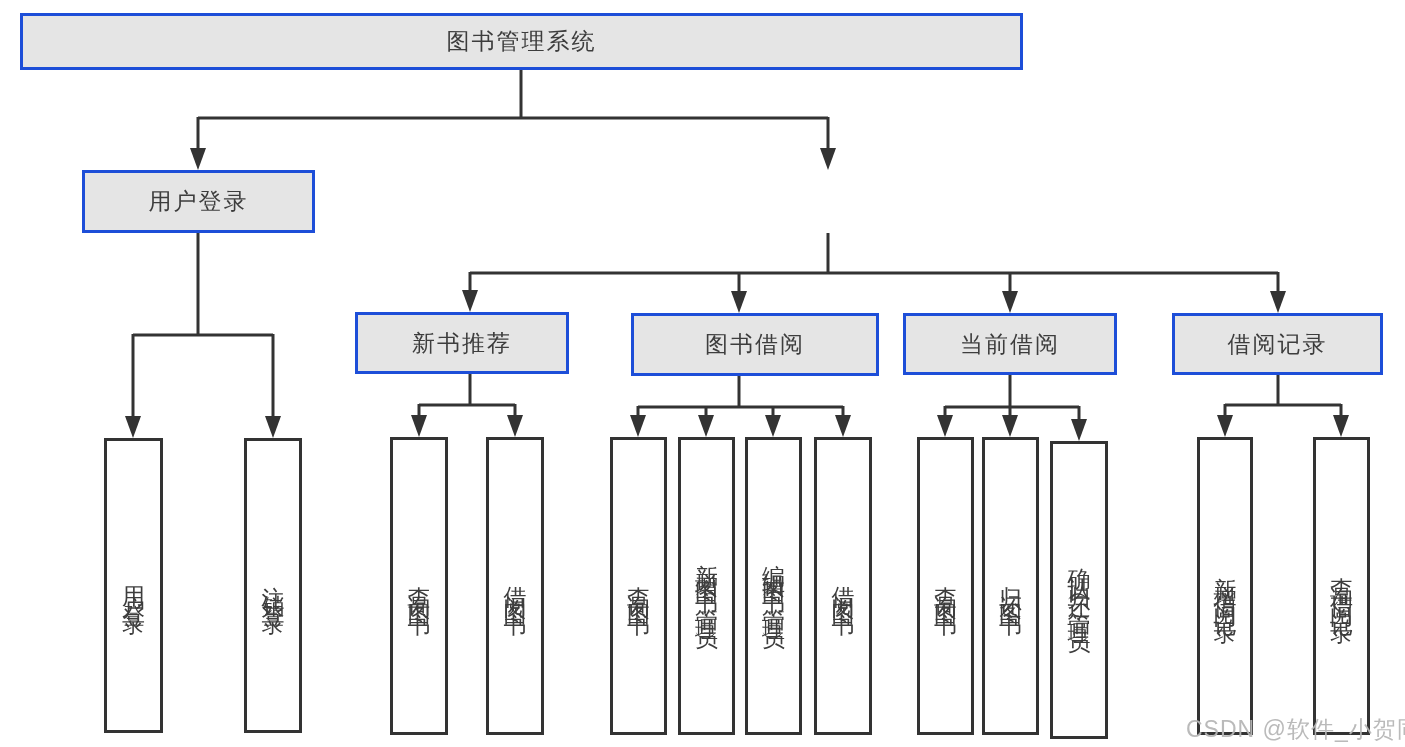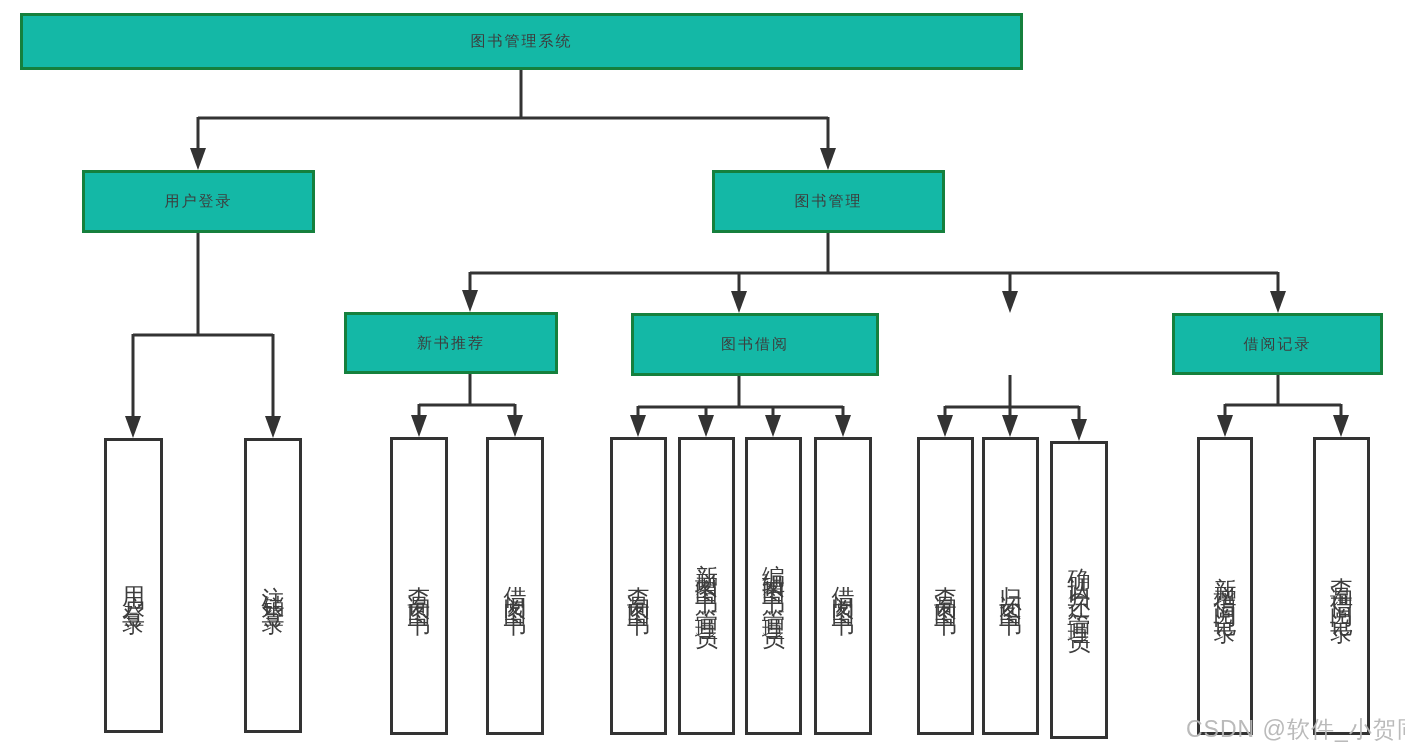--- a/index.html
+++ b/index.html
@@ -18,27 +18,27 @@
   #connectors {
     position: absolute;
     left: 0;
     top: 0;
     width: 1405px;
     height: 747px;
   }
   .node {
     position: absolute;
     box-sizing: border-box;
-    border: 3px solid #15803d;
-    background: #14b8a6;
+    border: 3px solid #1d4ed8;
+    background: #e5e5e5;
     display: flex;
     align-items: center;
     justify-content: center;
     color: #3d3d3d;
-    font-size: 15px;
+    font-size: 23px;
     letter-spacing: 2px;
     white-space: nowrap;
   }
   .leaf {
     position: absolute;
     box-sizing: border-box;
     border: 3px solid #333333;
     background: #ffffff;
     display: flex;
     align-items: center;
@@ -49,21 +49,21 @@
     text-orientation: mixed;
     font-size: 23px;
     letter-spacing: 9px;
     color: #3d3d3d;
     line-height: 1;
   }
   
   #node-root            { left: 20px;   top: 13px;  width: 1003px; height: 57px; }
   #node-user-login      { left: 82px;   top: 170px; width: 233px;  height: 63px; }
   #node-book-management { left: 712px;  top: 170px; width: 233px;  height: 63px; }
-  #node-new-book-recommend { left: 344px;  top: 312px; width: 214px; height: 62px; }
+  #node-new-book-recommend { left: 355px;  top: 312px; width: 214px; height: 62px; }
   #node-book-borrowing     { left: 631px;  top: 313px; width: 248px; height: 63px; }
   #node-current-borrowing  { left: 903px;  top: 313px; width: 214px; height: 62px; }
   #node-borrow-records     { left: 1172px; top: 313px; width: 211px; height: 62px; }
   
   #leaf-user-login            { left: 104px;  top: 438px; width: 59px; height: 295px; }
   #leaf-logout                { left: 244px;  top: 438px; width: 58px; height: 295px; }
   #leaf-nb-query-books        { left: 390px;  top: 437px; width: 58px; height: 298px; }
   #leaf-nb-borrow-books       { left: 486px;  top: 437px; width: 58px; height: 298px; }
   #leaf-bb-query-books        { left: 610px;  top: 437px; width: 57px; height: 298px; }
   #leaf-bb-add-books-admin    { left: 678px;  top: 437px; width: 57px; height: 298px; }
@@ -156,30 +156,30 @@
     </g>
   </svg>
 
   <div class="node" id="node-root">
     <span>图书管理系统</span>
   </div>
 
   <div class="node" id="node-user-login">
     <span>用户登录</span>
   </div>
-  <div class="node" id="node-book-management">
-    <span>图书管理</span>
-  </div>
 
   <div class="node" id="node-new-book-recommend">
     <span>新书推荐</span>
   </div>
   <div class="node" id="node-book-borrowing">
     <span>图书借阅</span>
   </div>
+  <div class="node" id="node-current-borrowing">
+    <span>当前借阅</span>
+  </div>
   <div class="node" id="node-borrow-records">
     <span>借阅记录</span>
   </div>
 
   <div class="leaf" id="leaf-user-login">
     <span class="leaf-label">用户登录</span>
   </div>
   <div class="leaf" id="leaf-logout">
     <span class="leaf-label">注销登录</span>
   </div>

